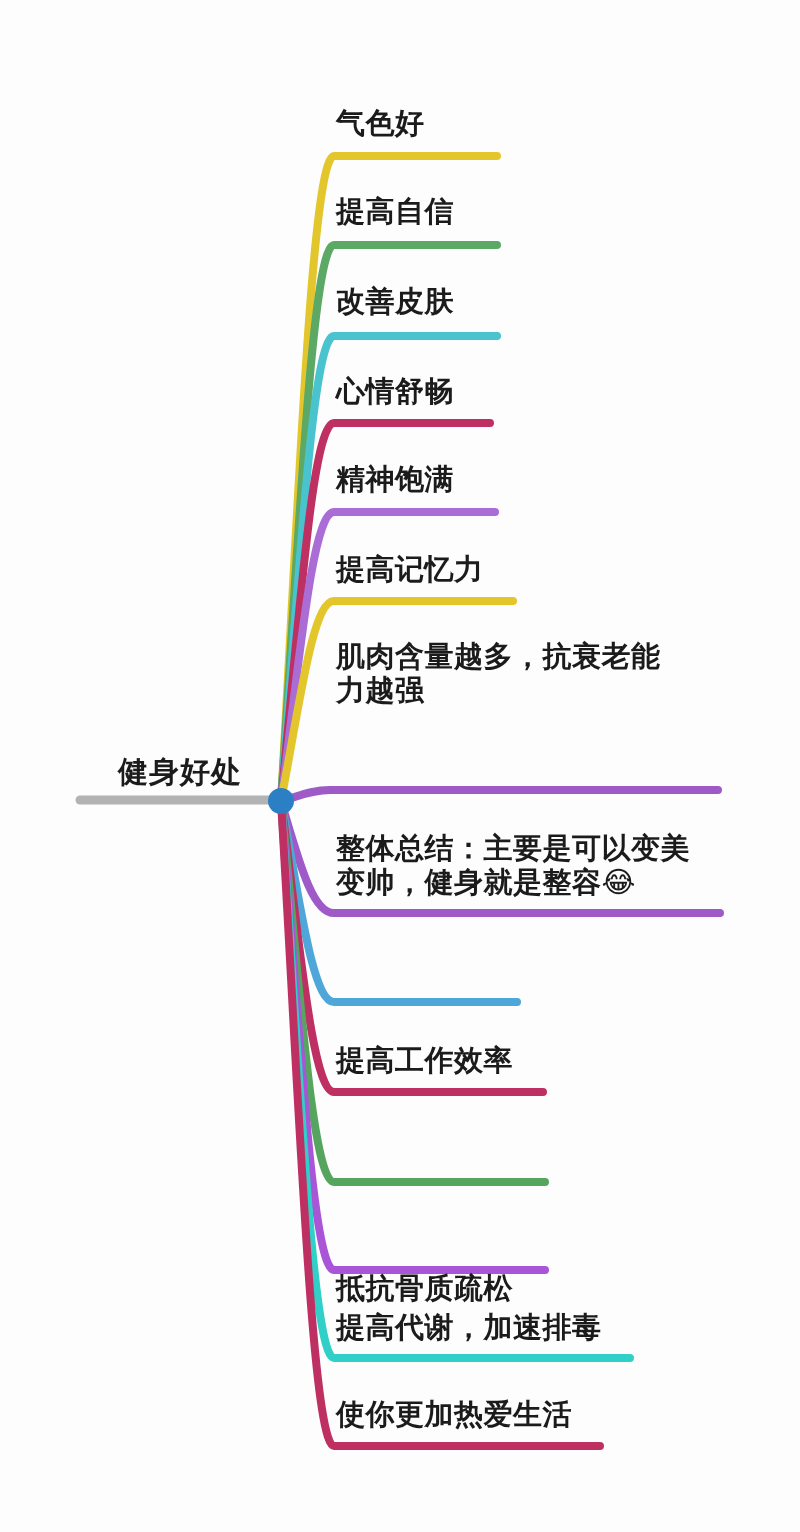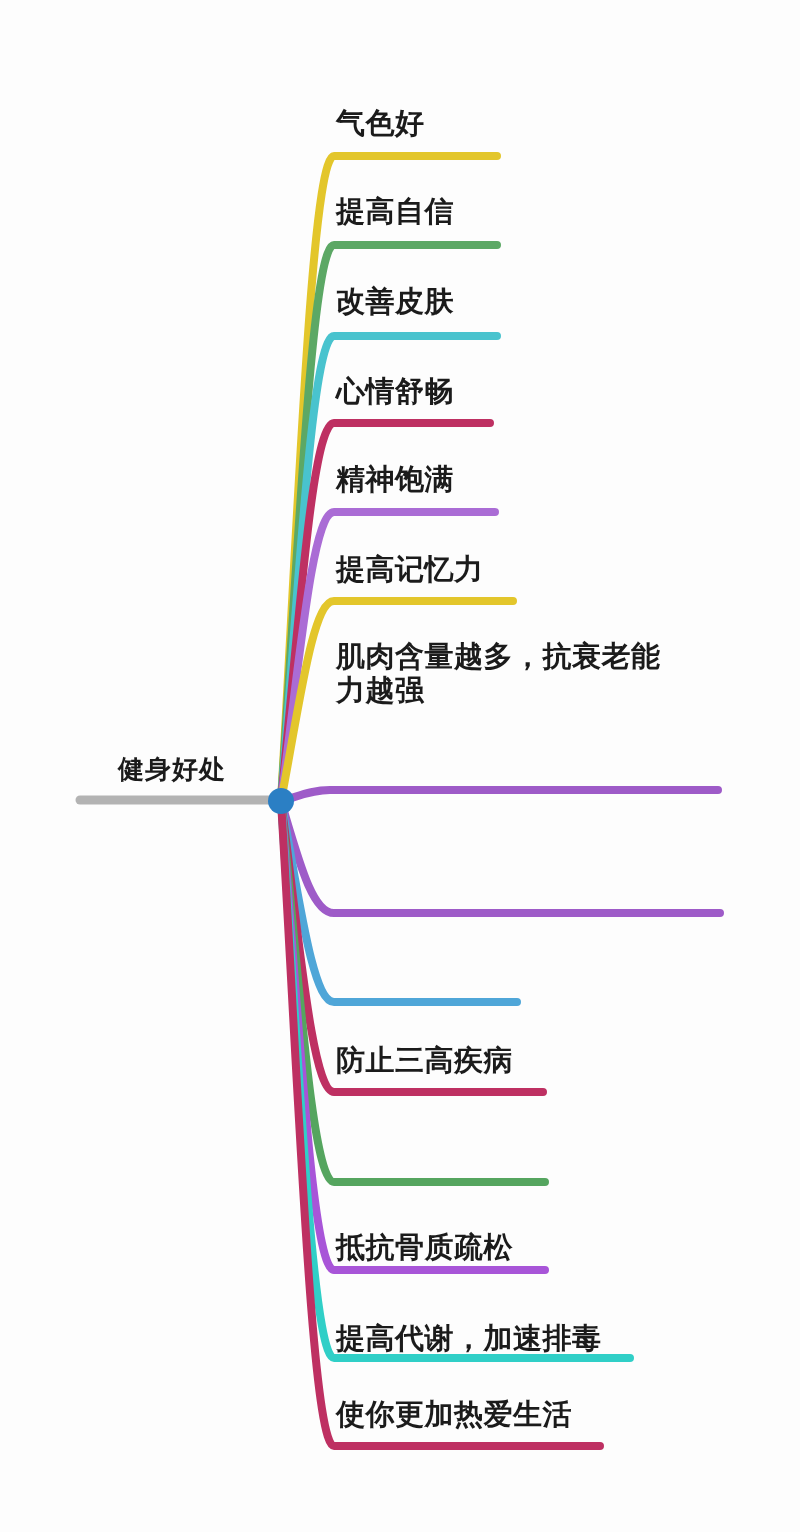--- a/index.html
+++ b/index.html
@@ -11,21 +11,21 @@
   #map-svg{position:absolute;left:0;top:0;width:800px;height:1532px;}
   .branch-label{
     position:absolute;
     font-size:29px;font-weight:700;color:#1b1b1b;
     line-height:1.16;letter-spacing:0.5px;
     white-space:nowrap;cursor:default;
   }
   .branch-label.wrap{white-space:normal;}
   .center-label{
     position:absolute;left:118px;top:752px;
-    font-size:26px;font-weight:700;color:#1b1b1b;
+    font-size:30px;font-weight:700;color:#1b1b1b;
     letter-spacing:1px;white-space:nowrap;
   }
   path.branch{fill:none;stroke-width:8;stroke-linecap:round;stroke-linejoin:round;}
   path.trunk{fill:none;stroke-width:9;stroke-linecap:round;}
 </style>
 </head>
 <body>
 
 <div id="canvas">
 
@@ -57,19 +57,20 @@
   <div class="branch-label" style="left:336px;top:195px;">提高自信</div>
   <div class="branch-label" style="left:336px;top:285px;">改善皮肤</div>
   <div class="branch-label" style="left:336px;top:375px;">心情舒畅</div>
   <div class="branch-label" style="left:336px;top:463px;">精神饱满</div>
   <div class="branch-label" style="left:336px;top:553px;">提高记忆力</div>
 
   <div class="branch-label wrap" style="left:336px;top:640px;width:352px;">
     <div>肌肉含量越多，抗衰老能力越强</div>
   </div>
 
+  <div class="branch-label wrap" style="left:336px;top:832px;width:360px;">整体总结：主要是可以变美变帅，健身就是整容😂</div>
 
-  <div class="branch-label" style="left:336px;top:1044px;">防止三高疾病</div>
-  <div class="branch-label" style="left:336px;top:1231px;">抵抗骨质疏松</div>
-  <div class="branch-label" style="left:336px;top:1311px;margin-top:11px;">提高代谢，加速排毒</div>
+  <div class="branch-label" style="left:336px;top:1044px;">提高工作效率</div>
+  <div class="branch-label" style="left:336px;top:1272px;">抵抗骨质疏松</div>
+  <div class="branch-label" style="left:336px;top:1311px;">提高代谢，加速排毒</div>
   <div class="branch-label" style="left:336px;top:1398px;">使你更加热爱生活</div>
 
 </div>
 
 </body></html>

